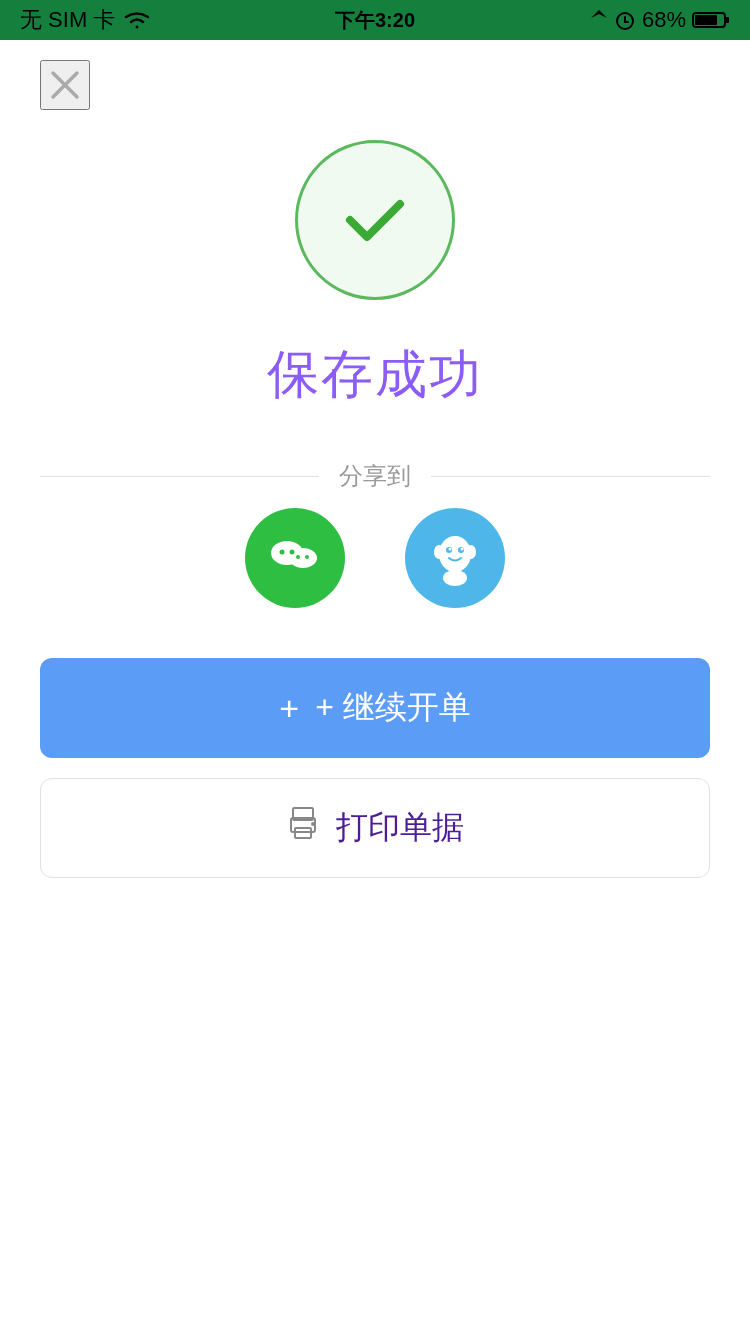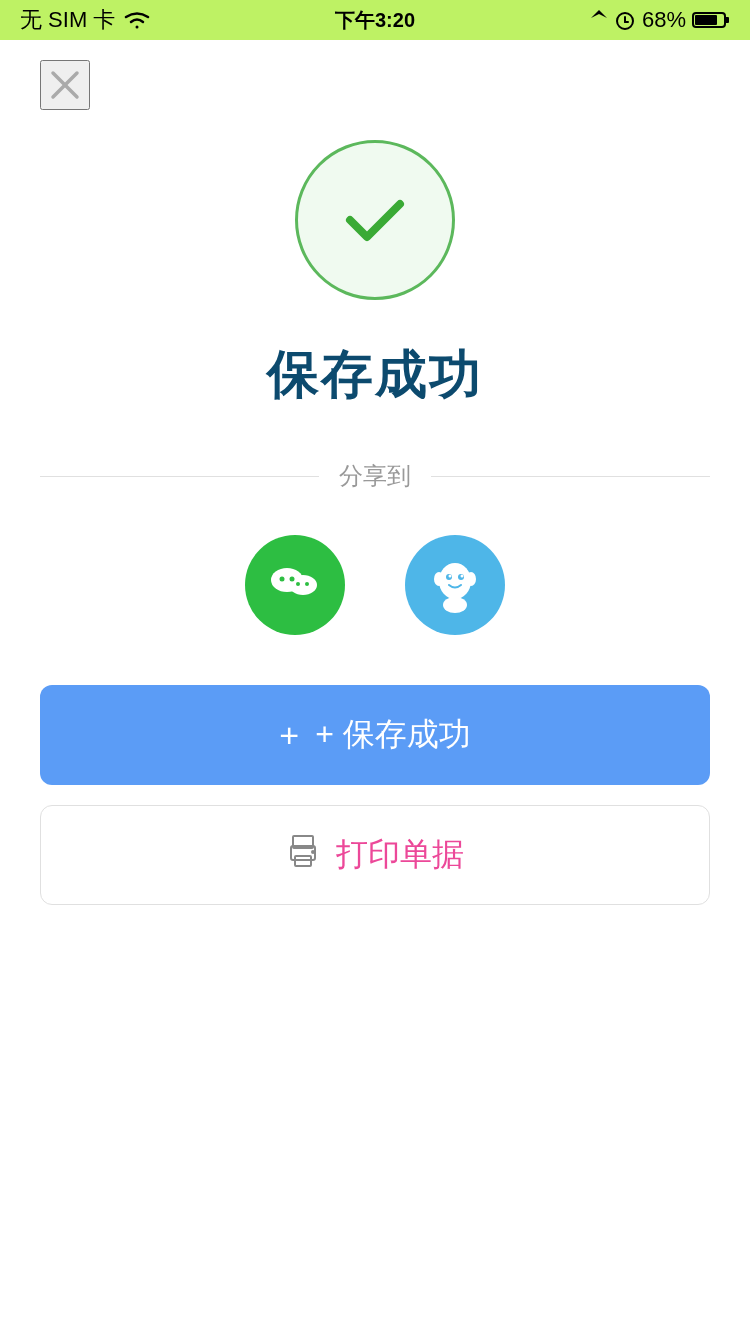--- a/index.html
+++ b/index.html
@@ -10,21 +10,21 @@
       background: #ffffff;
       font-family: -apple-system, "PingFang SC", "Helvetica Neue", sans-serif;
       display: flex;
       flex-direction: column;
     }
 
     
     .status-bar {
       width: 100%;
       height: 40px;
-      background: #bef264;
+      background: #15803d;
       display: flex;
       align-items: center;
       justify-content: space-between;
       padding: 0 20px;
       flex-shrink: 0;
     }
     .status-left {
       display: flex;
       align-items: center;
       gap: 8px;
@@ -86,36 +86,36 @@
       margin-bottom: 40px;
     }
     .check-icon {
       width: 80px;
       height: 80px;
     }
 
     
     .success-title {
       font-size: 52px;
-      font-weight: 700;
-      color: #0c4a6e;
+      font-weight: 400;
+      color: #8b5cf6;
       margin-bottom: 50px;
       letter-spacing: 2px;
     }
 
     
     .share-section {
       width: 100%;
       margin-bottom: 50px;
     }
     .share-divider {
       display: flex;
       align-items: center;
       gap: 20px;
-      margin-bottom: 43px;
+      margin-bottom: 16px;
     }
     .share-divider::before,
     .share-divider::after {
       content: '';
       flex: 1;
       height: 1px;
       background: #e0e0e0;
     }
     .share-label {
       font-size: 24px;
@@ -164,22 +164,23 @@
       cursor: pointer;
       border: none;
       outline: none;
     }
     .btn-primary {
       background: #5b9cf6;
       color: #ffffff;
     }
     .btn-secondary {
       background: #ffffff;
-      color: #ec4899;
+      color: #4c1d95;
       border: 1px solid #e0e0e0;
+      font-family: Liberation Mono, monospace;
     }
   </style>
 </head>
 <body>
 
 <div class="status-bar">
   <div class="status-left">
     <span style="font-size:22px;">无 SIM 卡</span>
     <svg width="28" height="22" viewBox="0 0 28 22">
       <path d="M14 18 L14 18" stroke="#000" stroke-width="3" stroke-linecap="round"></path>
@@ -261,21 +262,21 @@
           <ellipse cx="28" cy="50" rx="12" ry="8" fill="white"></ellipse>
         </svg>
       </button>
     </div>
   </div>
 
   <div class="action-buttons">
 
     <button class="btn btn-primary">
       <span style="font-size:34px;">+</span>
-      <span style="font-size:32px;">+ 保存成功</span>
+      <span style="font-size:32px;">+ 继续开单</span>
     </button>
 
     <button class="btn btn-secondary">
       <span>
         <svg width="34" height="34" viewBox="0 0 34 34" fill="none">
           <rect x="7" y="2" width="20" height="12" rx="1" stroke="#888" stroke-width="2" fill="none"></rect>
           <rect x="5" y="12" width="24" height="14" rx="2" stroke="#888" stroke-width="2" fill="none"></rect>
           <rect x="9" y="22" width="16" height="10" rx="1" stroke="#888" stroke-width="2" fill="none"></rect>
           <circle cx="27" cy="18" r="2" fill="#888"></circle>
         </svg>

